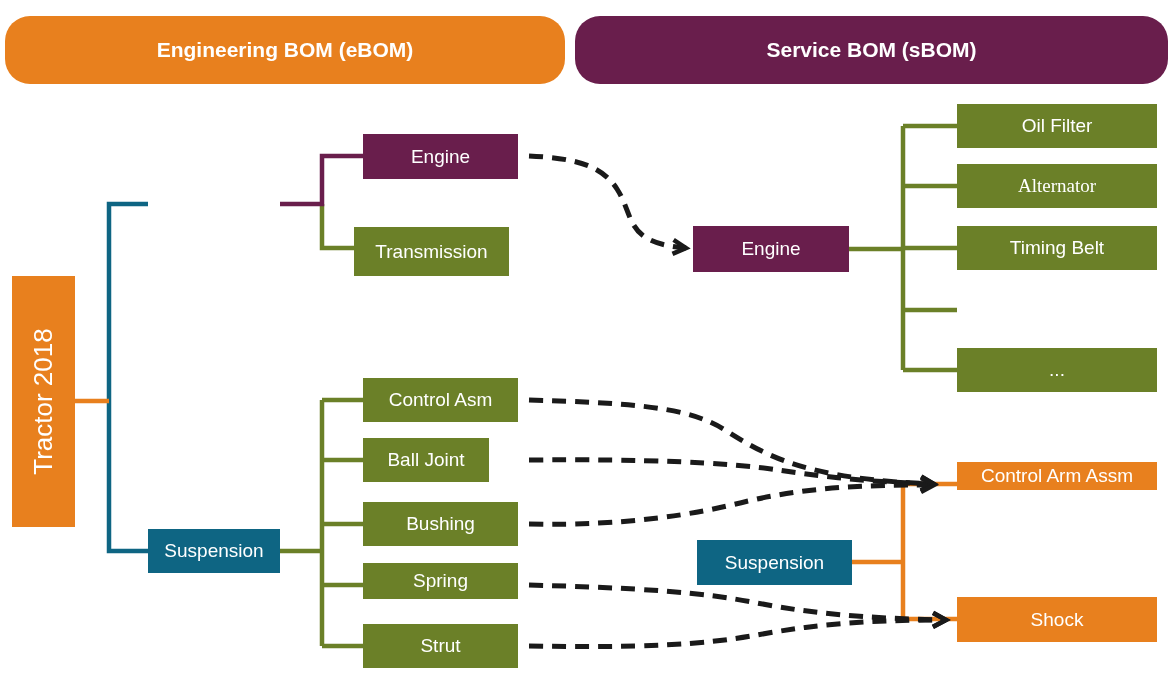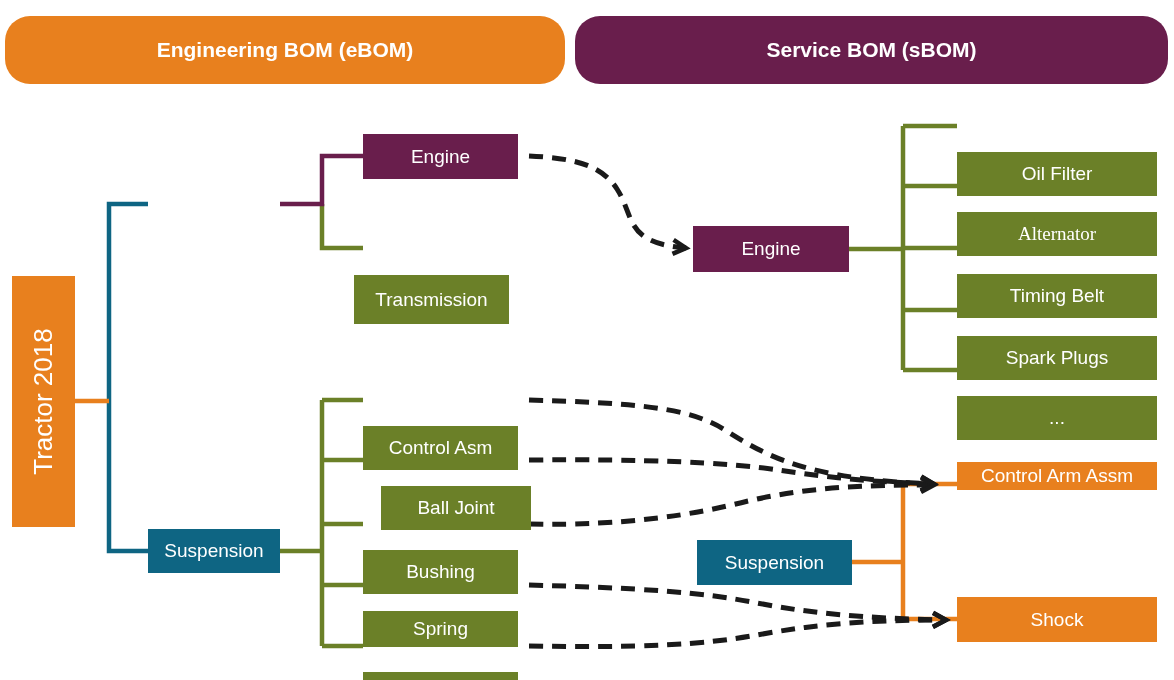--- a/index.html
+++ b/index.html
@@ -20,21 +20,21 @@
     display:flex;align-items:center;justify-content:center;
     color:var(--text);font-weight:bold;font-size:21px;z-index:2;border-radius:25px;
   }
   .hdr-ebom{left:5px;width:560px;background:var(--orange);}
   .hdr-sbom{left:575px;width:593px;background:var(--purple);}
   .node{
     position:absolute;display:flex;align-items:center;justify-content:center;
     color:var(--text);font-size:19px;z-index:2;text-align:center;
   }
   .bg-teal{background:var(--teal);}
-  .bg-green{background:var(--green);margin-top:48px;}
+  .bg-green{background:var(--green);}
   .bg-purple{background:var(--purple);}
   .bg-orange{background:var(--orange);}
   .root-node{font-size:26px;}
   .root-node .vlabel{transform:rotate(-90deg);white-space:nowrap;}
   svg.connectors{position:absolute;left:0;top:0;z-index:1;}
   .l{fill:none;stroke-width:4.5px;}
   .l-teal{stroke:var(--teal);}
   .l-green{stroke:var(--green);}
   .l-purple{stroke:var(--purple);}
   .l-orange{stroke:var(--orange);}
@@ -78,29 +78,28 @@
 
   <div class="node bg-orange root-node" style="left:12px;top:276px;width:63px;height:251px;">
     <span class="vlabel">Tractor 2018</span>
   </div>
 
   <div class="node bg-purple" style="left:363px;top:134px;width:155px;height:45px;">Engine</div>
   <div class="node bg-green" style="left:354px;top:227px;width:155px;height:49px;">Transmission</div>
 
   <div class="node bg-teal" style="left:148px;top:529px;width:132px;height:44px;">Suspension</div>
   <div class="node bg-green" style="left:363px;top:378px;width:155px;height:44px;">Control Asm</div>
-  <div class="node bg-green" style="left:381px;top:438px;width:150px;height:44px;">Ball Joint</div>
+  <div class="node bg-green" style="left:363px;top:438px;width:126px;height:44px;">Ball Joint</div>
   <div class="node bg-green" style="left:363px;top:502px;width:155px;height:44px;">Bushing</div>
   <div class="node bg-green" style="left:363px;top:563px;width:155px;height:36px;">Spring</div>
   <div class="node bg-green" style="left:363px;top:624px;width:155px;height:44px;">Strut</div>
 
   <div class="node bg-purple" style="left:693px;top:226px;width:156px;height:46px;">Engine</div>
   <div class="node bg-green" style="left:957px;top:104px;width:200px;height:44px;">Oil Filter</div>
   <div class="node bg-green" style="left:957px;top:164px;width:200px;height:44px;font-family:Liberation Serif, serif;">Alternator</div>
   <div class="node bg-green" style="left:957px;top:226px;width:200px;height:44px;">Timing Belt</div>
-  <div class="node bg-green" style="left:957px;top:288px;width:200px;height:44px;">Spark Plugs</div>
   <div class="node bg-green" style="left:957px;top:348px;width:200px;height:44px;">...</div>
 
   <div class="node bg-teal" style="left:697px;top:540px;width:155px;height:45px;">Suspension</div>
   <div class="node bg-orange" style="left:957px;top:462px;width:200px;height:28px;">Control Arm Assm</div>
   <div class="node bg-orange" style="left:957px;top:597px;width:200px;height:45px;">Shock</div>
 
 </div>
 
 </body></html>

